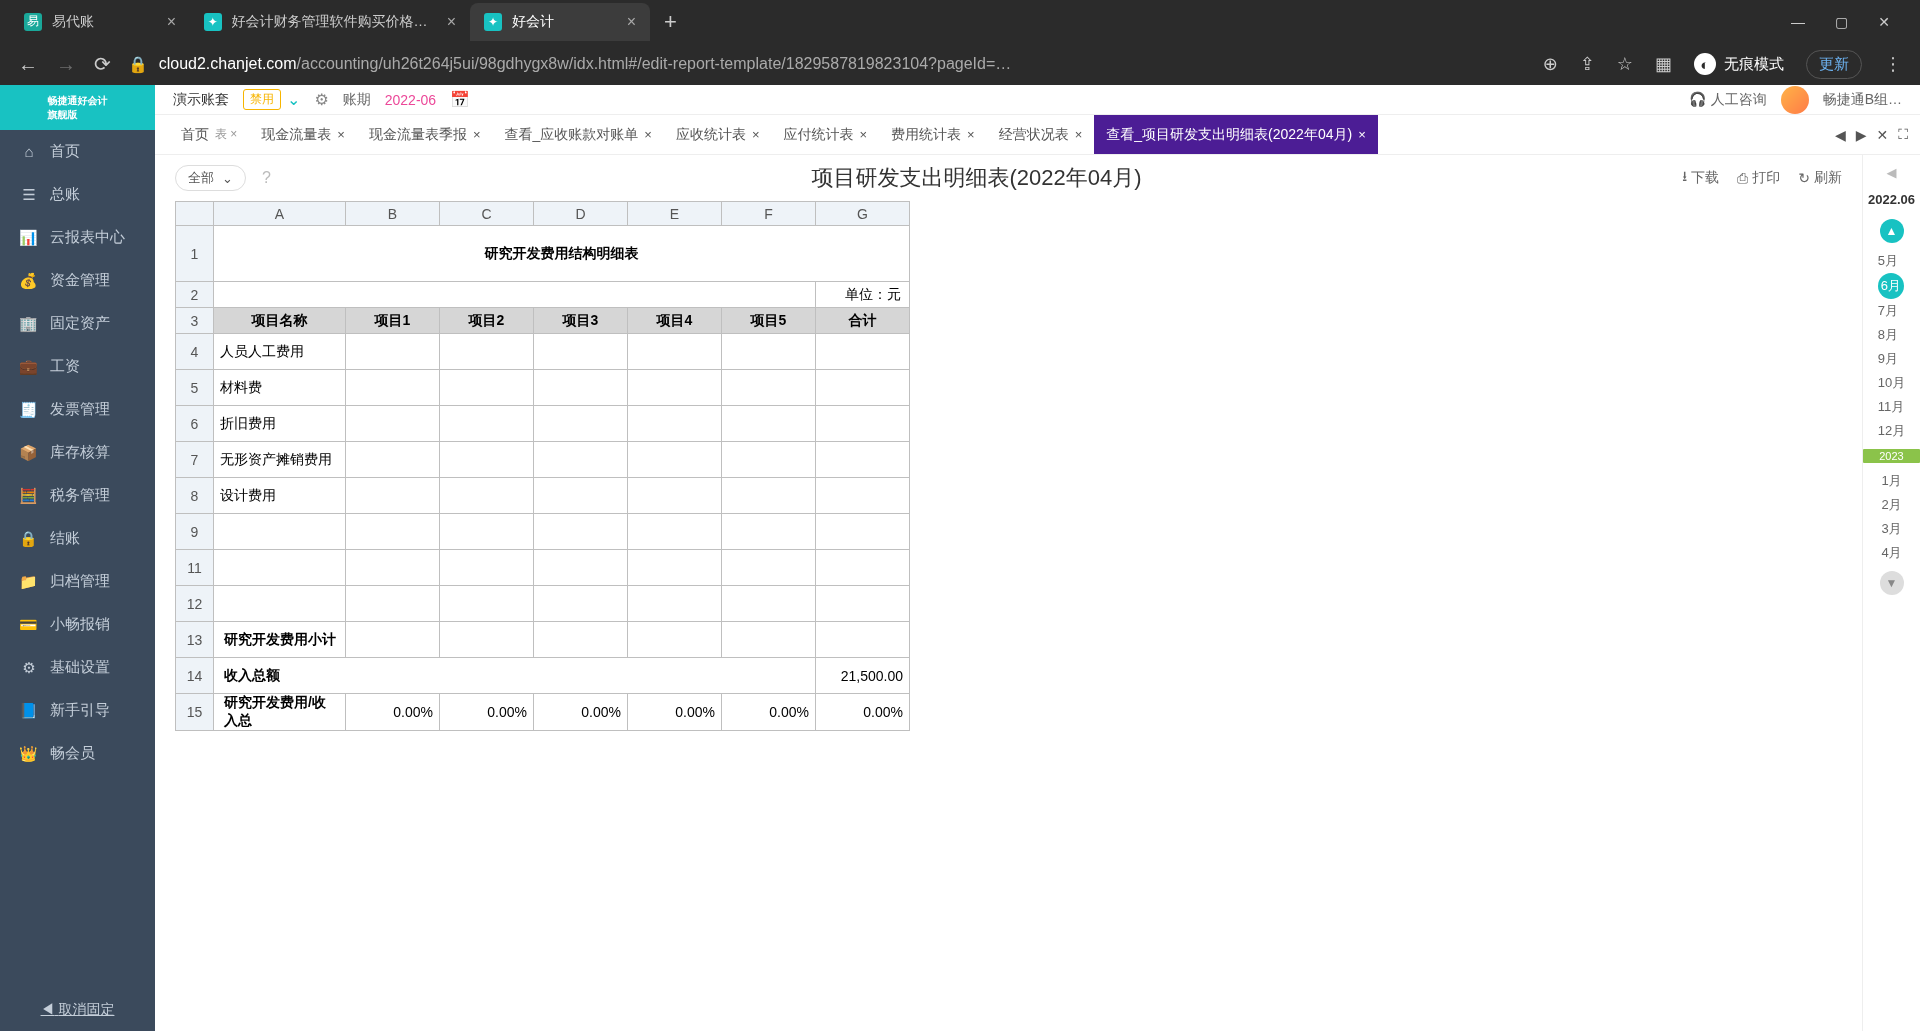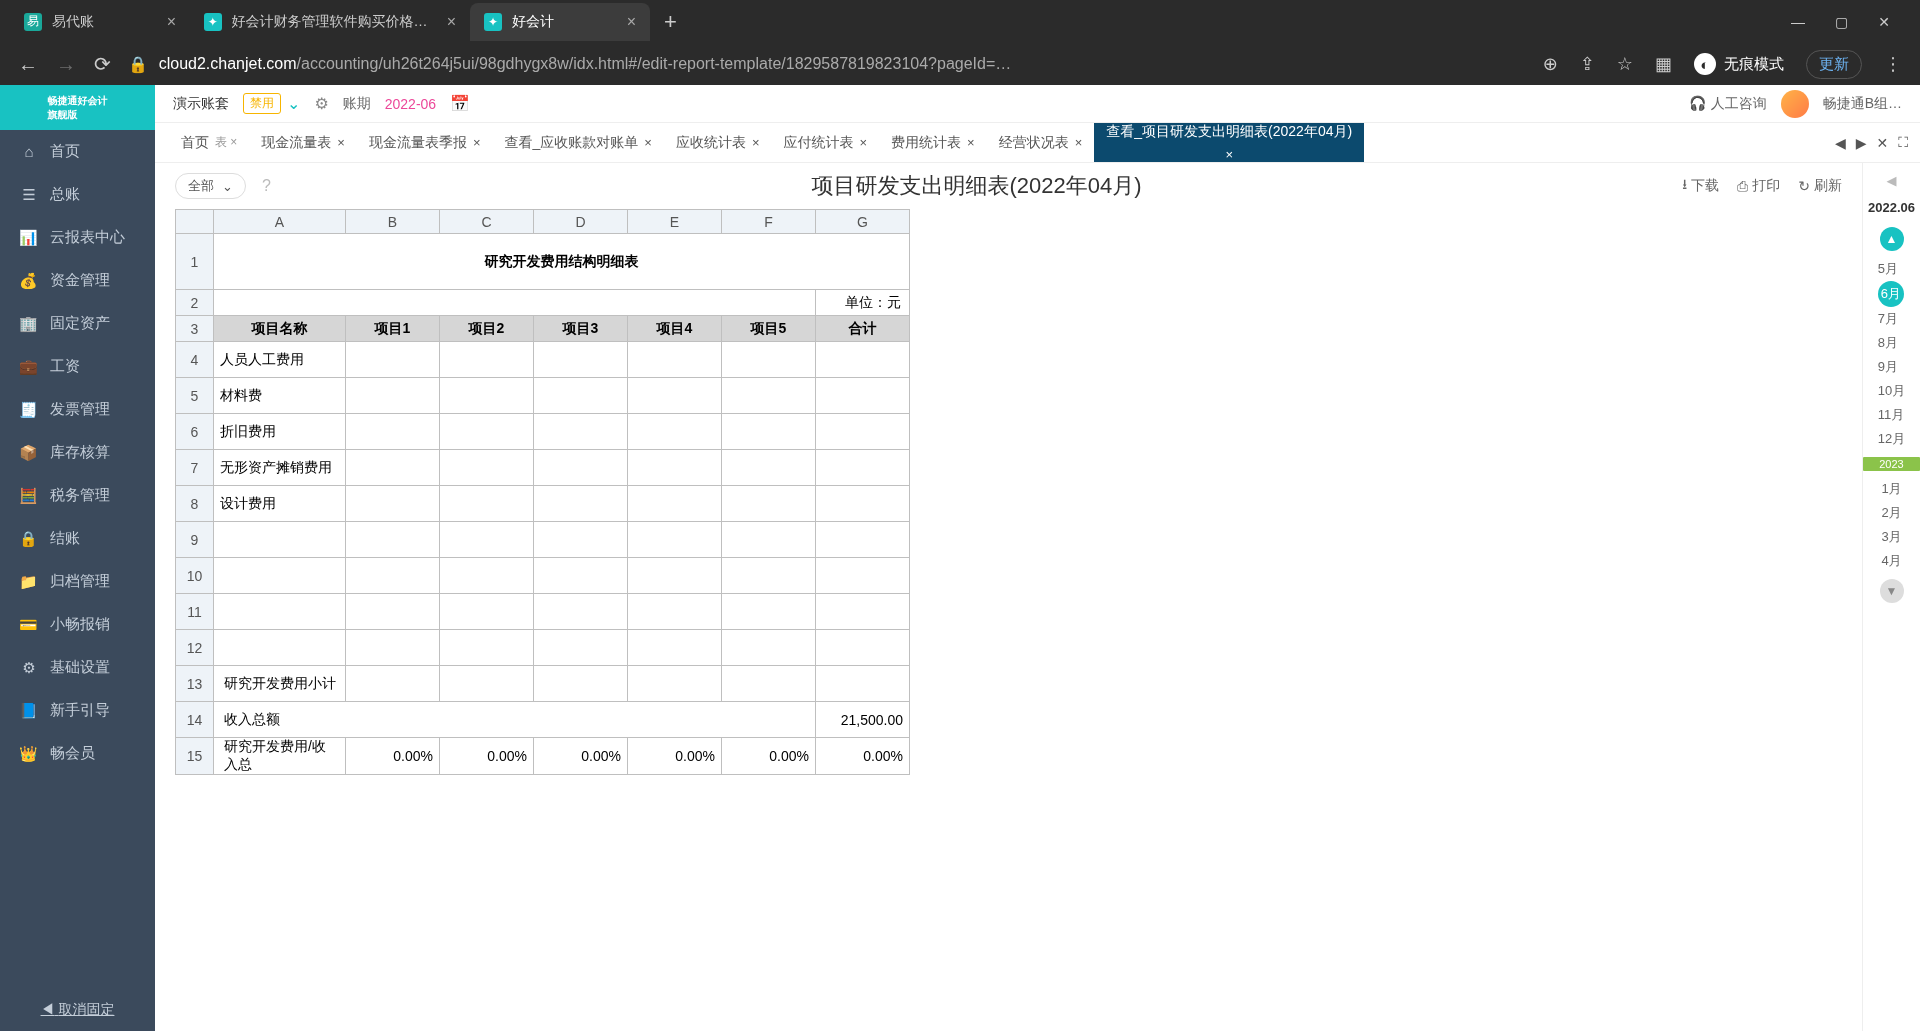--- a/index.html
+++ b/index.html
@@ -32,35 +32,35 @@
 .sidebar { width: 155px; background: #3b4a5c; color: #c4ced9; display: flex; flex-direction: column; }
 .logo-area { height: 45px; background: #18c2c2; color: #fff; display: flex; align-items: center; justify-content: center; font-size: 15px; font-weight: bold; }
 .sidebar-item { display: flex; align-items: center; gap: 12px; padding: 12px 20px; font-size: 15px; cursor: pointer; }
 .sidebar-icon { width: 18px; height: 18px; display: flex; align-items: center; justify-content: center; }
 .sidebar-footer { margin-top: auto; padding: 12px 0; text-align: center; font-size: 14px; cursor: pointer; text-decoration: underline; }
 
 
 .main { flex: 1; display: flex; flex-direction: column; background: #f5f6f8; min-width: 0; }
 
 
-.top-bar { height: 38px; background: #fff; display: flex; align-items: center; padding: 0 18px; gap: 14px; border-bottom: 1px solid #eee; }
+.top-bar { height: 30px; background: #fff; display: flex; align-items: center; padding: 0 18px; gap: 14px; border-bottom: 1px solid #eee; }
 .account-name { font-size: 14px; color: #333; }
 .badge { border: 1px solid #f7b500; color: #f7b500; font-size: 12px; padding: 1px 6px; border-radius: 3px; }
 .dropdown-arrow { color: #18c2c2; cursor: pointer; }
 .gear { color: #888; cursor: pointer; font-size: 16px; }
 .period-label { font-size: 14px; color: #666; }
 .period-value { font-size: 14px; color: #ec4899; }
 .cal-icon { color: #18c2c2; }
 .top-bar-right { margin-left: auto; display: flex; align-items: center; gap: 14px; font-size: 14px; color: #666; }
 .avatar { width: 28px; height: 28px; border-radius: 50%; background: linear-gradient(135deg,#ffb347,#ff7b47); }
 
 
 .content-tabs { height: 40px; background: #fff; display: flex; align-items: stretch; border-bottom: 1px solid #eee; padding-left: 14px; }
 .ct-item { display: flex; align-items: center; padding: 0 12px; font-size: 14px; color: #555; gap: 6px; cursor: pointer; white-space: nowrap; }
-.ct-item.active { background: #0c4a6e; color: #fff; flex-direction: column; }
+.ct-item.active { background: #4c1d95; color: #fff; }
 .ct-close { font-size: 13px; color: inherit; }
 .ct-controls { margin-left: auto; display: flex; align-items: center; gap: 10px; padding: 0 12px; color: #555; }
 .ct-controls span { cursor: pointer; font-size: 14px; }
 
 
 .report-wrap { flex: 1; display: flex; background: #fff; min-height: 0; }
 .report-main { flex: 1; display: flex; flex-direction: column; min-width: 0; padding: 0; }
 .report-header { display: flex; align-items: center; padding: 8px 20px; gap: 16px; }
 .filter-pill { display: flex; align-items: center; gap: 8px; border: 1px solid #ddd; border-radius: 14px; padding: 3px 12px; font-size: 13px; color: #555; cursor: pointer; }
 .help-circle { color: #bbb; font-size: 16px; }
@@ -73,21 +73,21 @@
 .sheet { border-collapse: collapse; table-layout: fixed; }
 .sheet th, .sheet td { border: 1px solid #bfbfbf; font-size: 14px; }
 .sheet .corner { width: 38px; height: 24px; background: #eef3f8; }
 .sheet .col-h { background: #eef3f8; text-align: center; color: #555; height: 24px; font-weight: normal; }
 .sheet .row-h { width: 38px; background: #eef3f8; text-align: center; color: #555; font-weight: normal; }
 .c-A { width: 132px; } .c-B,.c-C,.c-D,.c-E,.c-F,.c-G { width: 94px; }
 .title-cell { font-size: 26px; font-weight: bold; text-align: center; height: 56px; }
 .unit-cell { text-align: right; padding-right: 8px; height: 26px; }
 .hdr-cell { background: #d6d6d6; font-weight: bold; text-align: center; height: 26px; }
 .data-cell { height: 36px; padding: 0 6px; }
-.bold { font-weight: normal; padding-left: 10px; }
+.bold { font-weight: bold; padding-left: 10px; }
 .center { }
 .right { text-align: right; }
 
 
 .timeline { width: 58px; background: #fff; border-left: 1px solid #eee; display: flex; flex-direction: column; align-items: center; padding: 10px 0; gap: 6px; font-size: 13px; color: #666; }
 .timeline .year { font-weight: bold; color: #333; padding: 6px 0; }
 .timeline .arrow-btn { width: 24px; height: 24px; border-radius: 50%; background: #18c2c2; color: #fff; display: flex; align-items: center; justify-content: center; cursor: pointer; font-size: 12px; }
 .timeline .month { cursor: pointer; padding: 3px 0; }
 .timeline .month.active { background: #18c2c2; color: #fff; border-radius: 50%; width: 26px; height: 26px; display: flex; align-items: center; justify-content: center; }
 .timeline .year-badge { background: #8bc34a; color: #fff; font-size: 11px; padding: 1px 16px; border-radius: 1px; }
@@ -379,30 +379,20 @@
                   <td class="data-cell">设计费用</td>
                   <td class="data-cell"></td>
                   <td class="data-cell"></td>
                   <td class="data-cell"></td>
                   <td class="data-cell"></td>
                   <td class="data-cell"></td>
                   <td class="data-cell"></td>
                 </tr>
                 <tr>
                   <th class="row-h">9</th>
-                  <td class="data-cell"></td>
-                  <td class="data-cell"></td>
-                  <td class="data-cell"></td>
-                  <td class="data-cell"></td>
-                  <td class="data-cell"></td>
-                  <td class="data-cell"></td>
-                  <td class="data-cell"></td>
-                </tr>
-                <tr>
-                  <th class="row-h">10</th>
                   <td class="data-cell"></td>
                   <td class="data-cell"></td>
                   <td class="data-cell"></td>
                   <td class="data-cell"></td>
                   <td class="data-cell"></td>
                   <td class="data-cell"></td>
                   <td class="data-cell"></td>
                 </tr>
                 <tr>
                   <th class="row-h">11</th>

